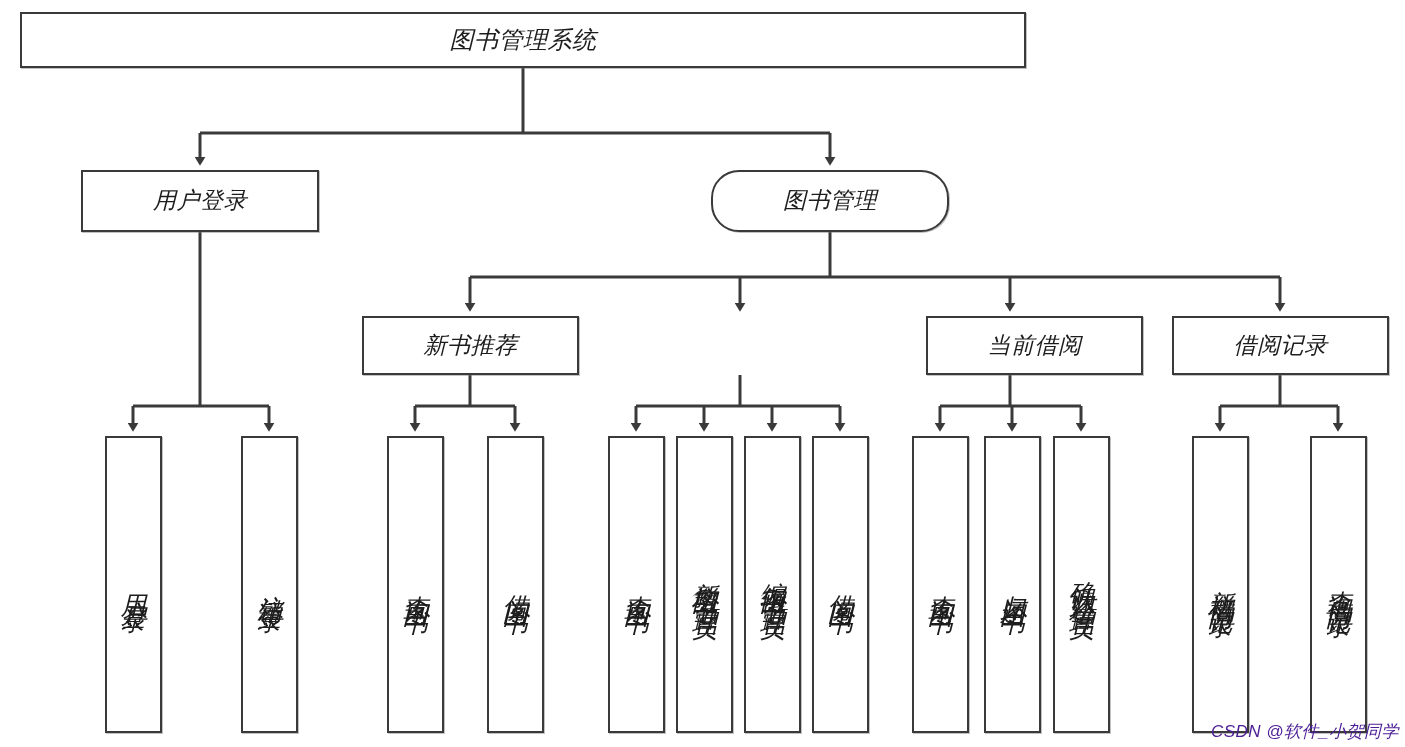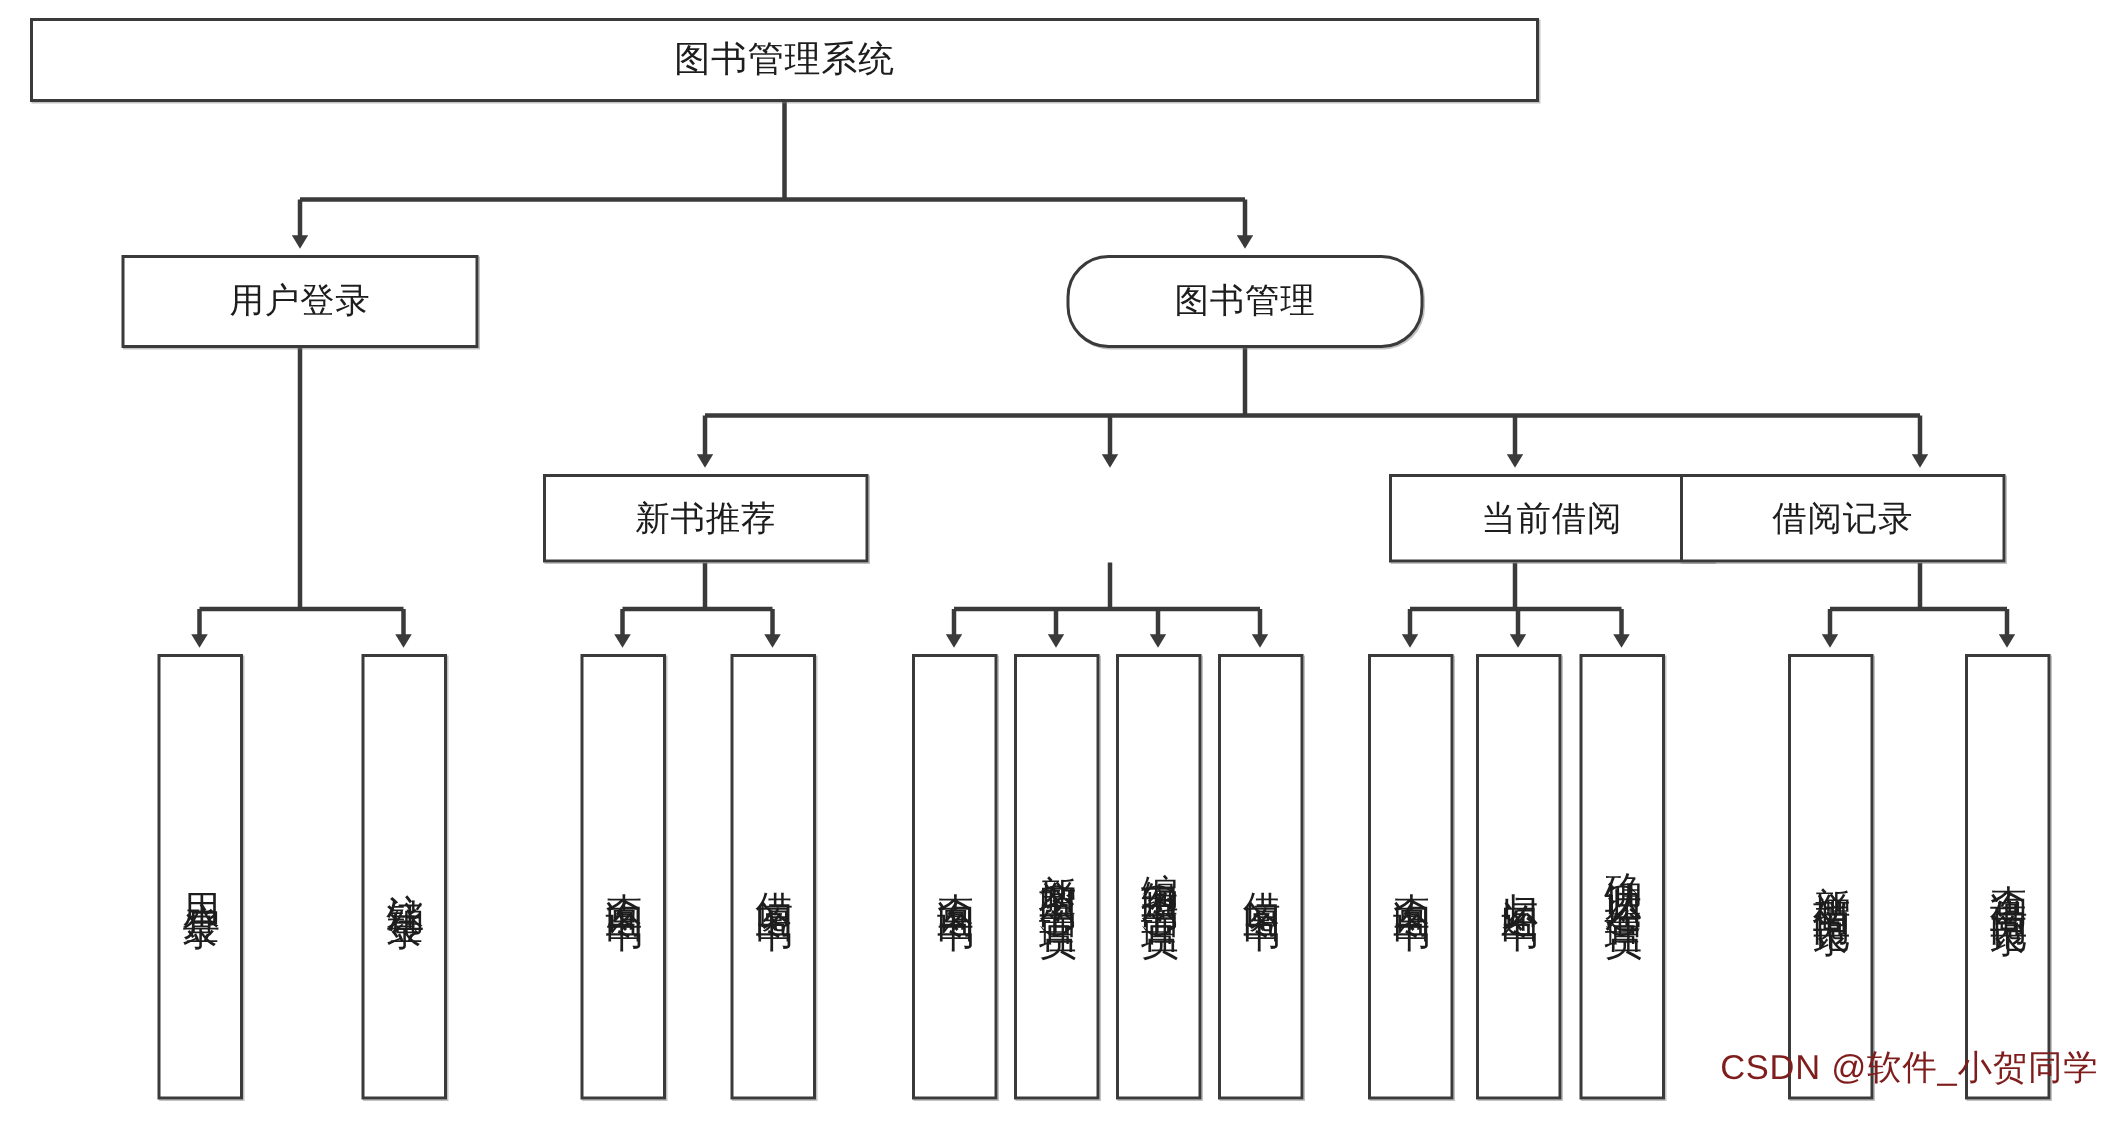--- a/index.html
+++ b/index.html
@@ -1,21 +1,21 @@
 <!DOCTYPE html>
 <html><head>
 <meta charset="utf-8">
 <style>
   html,body{margin:0;padding:0;background:#ffffff;}
   body{
     width:1405px;height:747px;position:relative;overflow:hidden;
     font-family:"Liberation Sans","DejaVu Sans",sans-serif;
     color:#1a1a1a;
   }
-  #diagram{position:absolute;left:0;top:0;width:1405px;height:747px;}
+  #diagram{position:absolute;left:0;top:0;width:1405px;height:747px;font-style:italic;}
   #edges{position:absolute;left:0;top:0;width:1405px;height:747px;pointer-events:none;}
 
   .node{
     position:absolute;
     box-sizing:border-box;
     background:#ffffff;
     border:2.5px solid #3a3a3a;
     box-shadow:1px 1px 0 rgba(120,120,120,.45);
     display:flex;
     align-items:center;
@@ -47,23 +47,23 @@
     text-orientation:upright;
     font-size:25px;
     line-height:1.05;
     letter-spacing:5px;
     max-height:280px;
   }
 
   #watermark{
     position:absolute;
     right:6px;
-    bottom:20px;
-    font-size:23px;
-    color:#7f1d1d;
+    bottom:4px;
+    font-size:17px;
+    color:#4c1d95;
     letter-spacing:.5px;
     white-space:nowrap;
     font-family:"Liberation Sans","DejaVu Sans",sans-serif;
   }
 </style>
 </head>
 <body>
 
 <div id="diagram">
 
@@ -127,21 +127,21 @@
   <div class="node horiz" style="left: 711px; top: 170px; width: 238px; height: 62px; border-radius: 28px;">
     <span class="label">图书管理</span>
   </div>
 
   <div class="node horiz" style="left: 362px; top: 316px; width: 217px; height: 59px;">
     <span class="label">新书推荐</span>
   </div>
   <div class="node horiz" style="left: 902px; top: 316px; width: 217px; height: 59px; margin-left: 24px;">
     <span class="label">当前借阅</span>
   </div>
-  <div class="node horiz" style="left: 1120px; top: 316px; width: 217px; height: 59px;">
+  <div class="node horiz" style="left: 1172px; top: 316px; width: 217px; height: 59px;">
     <span class="label">借阅记录</span>
   </div>
 
   <div class="node vert" style="left: 105px; top: 436px; width: 57px; height: 297px;">
     <span class="label">用户登录</span>
   </div>
   <div class="node vert" style="left: 241px; top: 436px; width: 57px; height: 297px;">
     <span class="label">注销登录</span>
   </div>
   <div class="node vert" style="left: 387px; top: 436px; width: 57px; height: 297px;">

